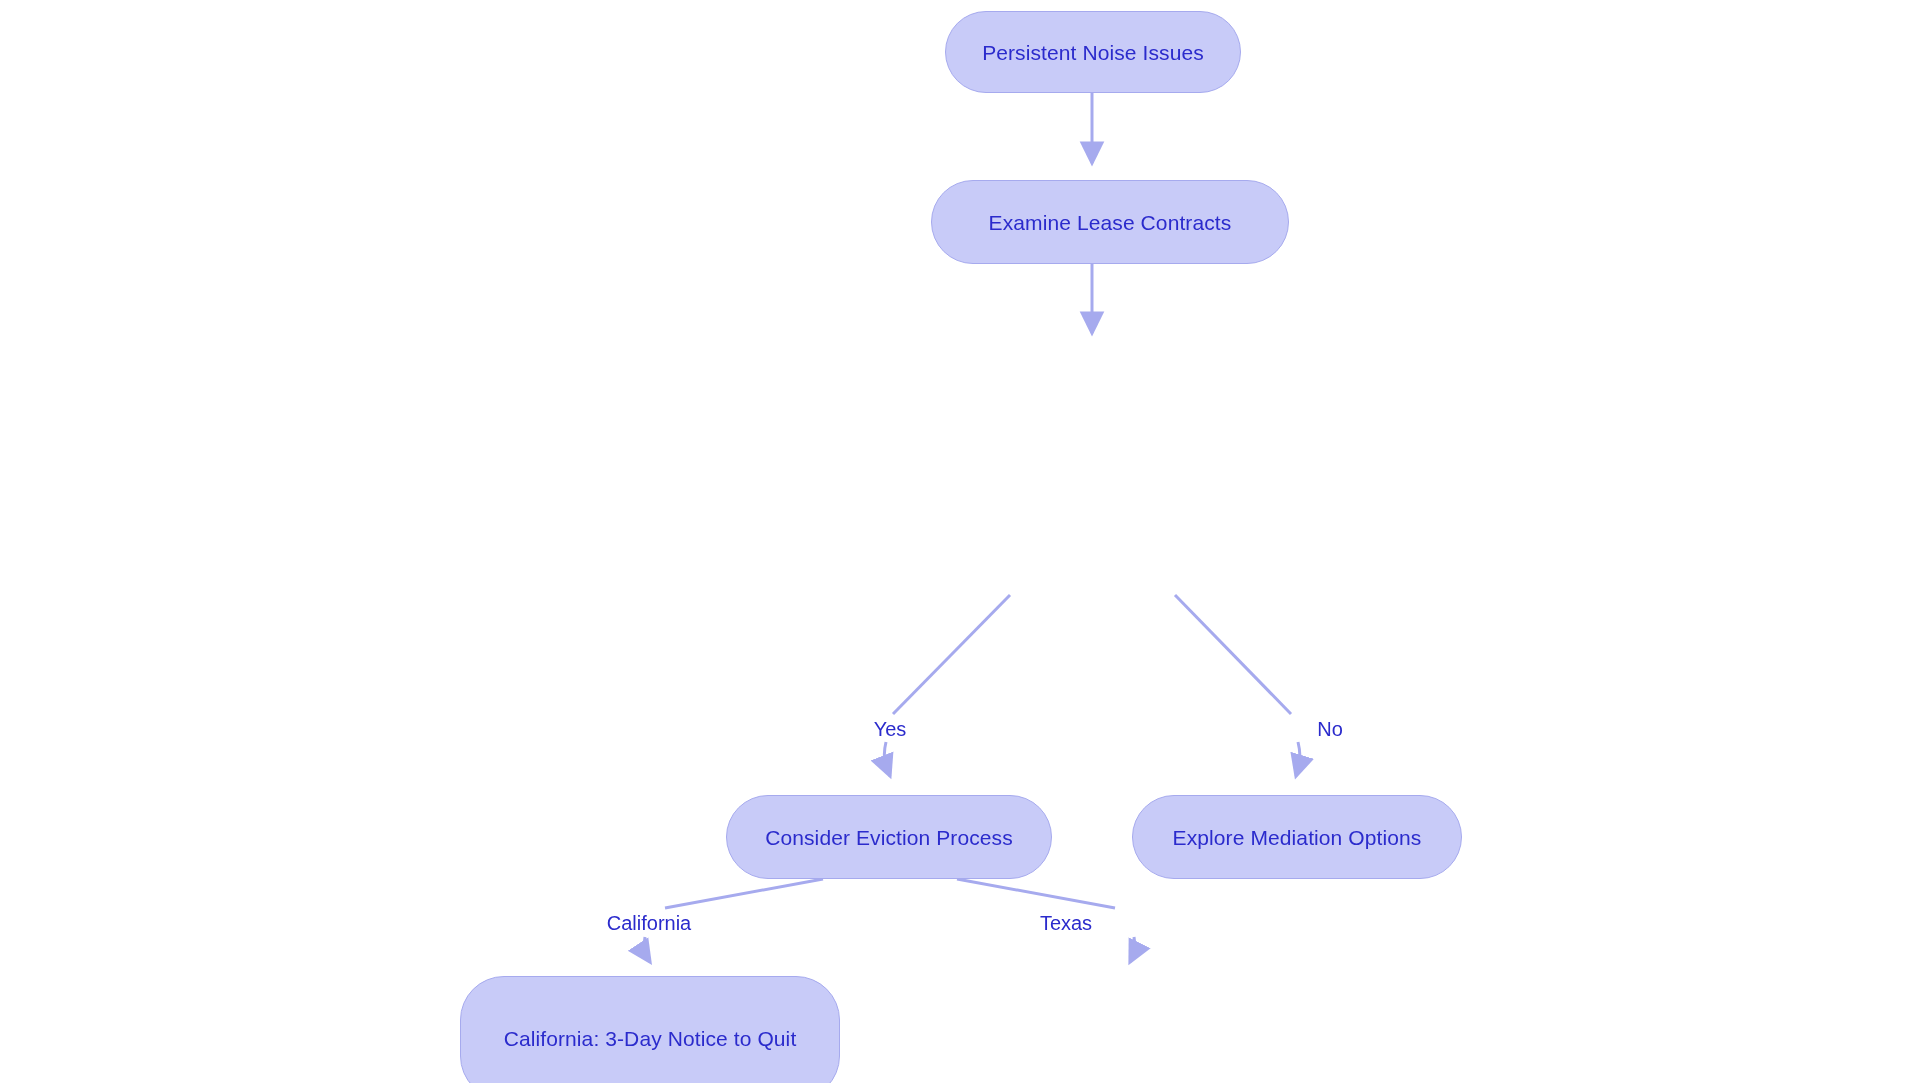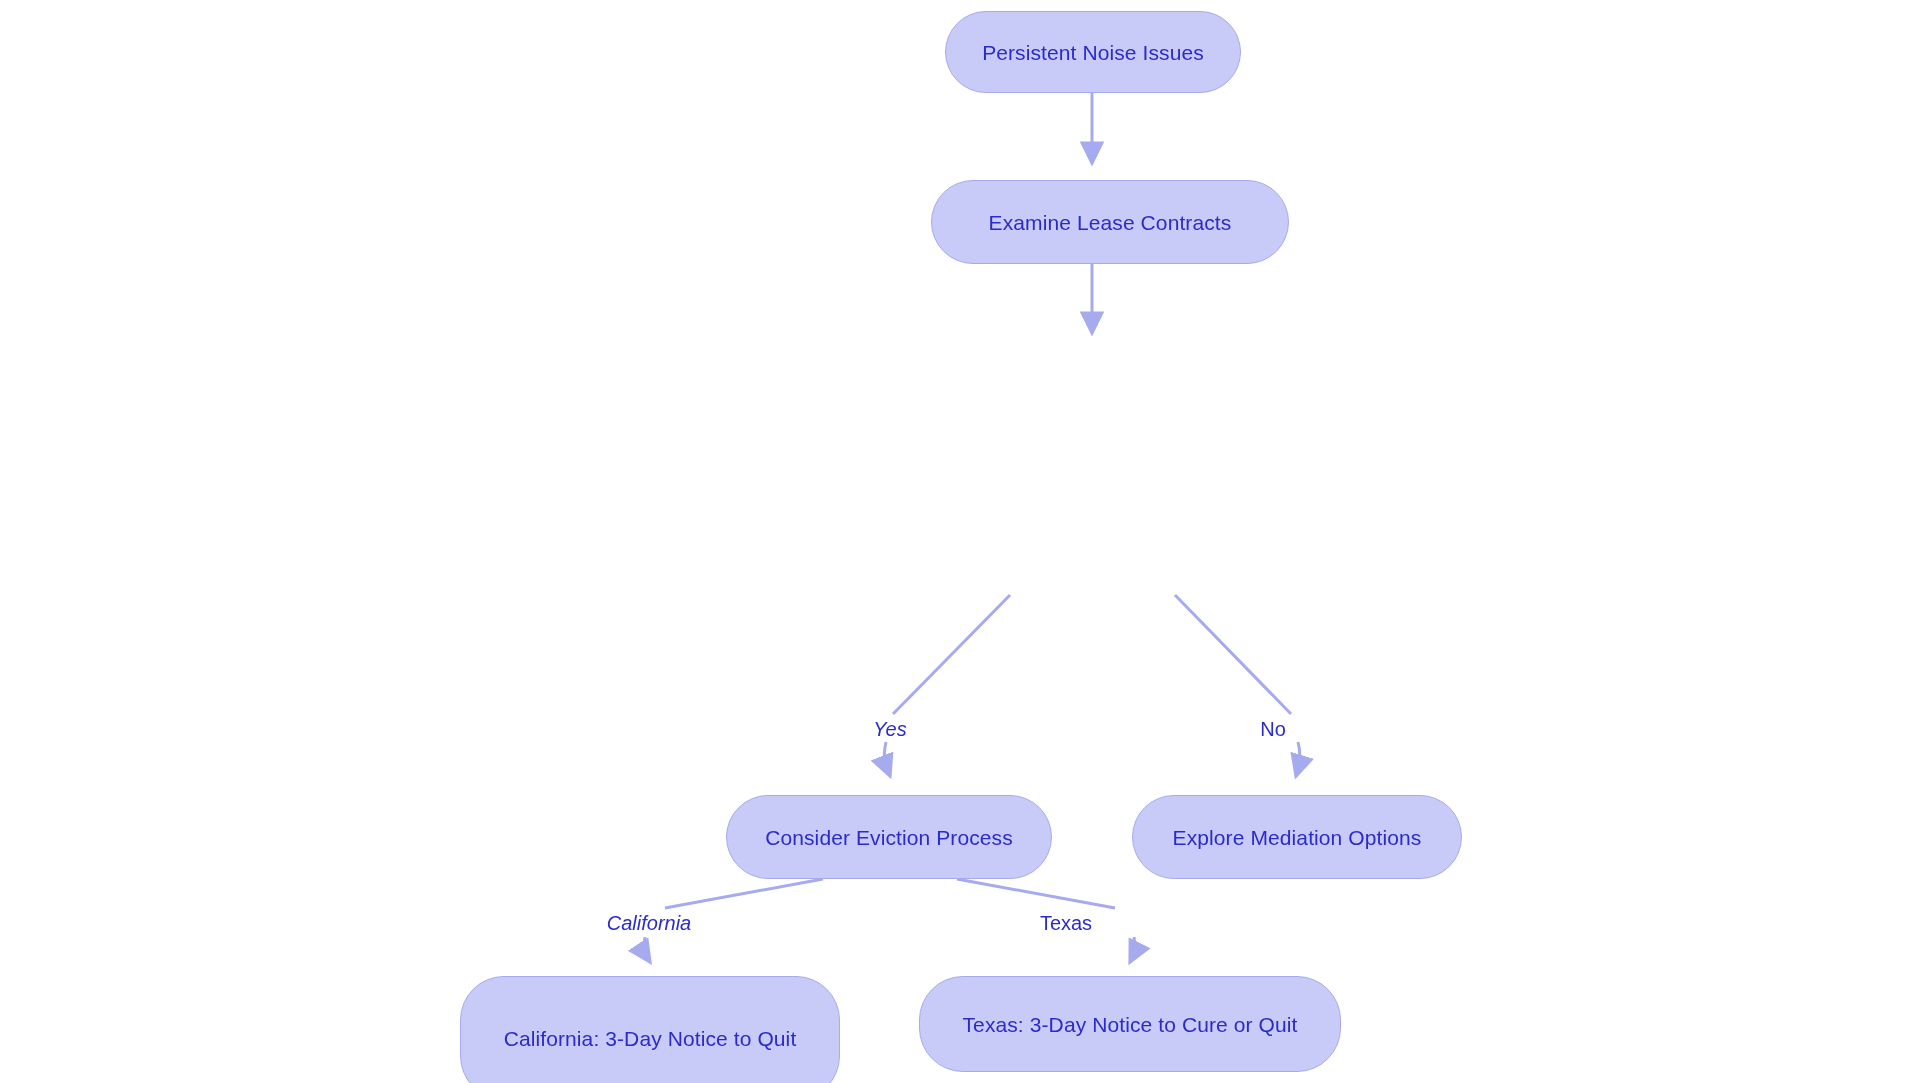--- a/index.html
+++ b/index.html
@@ -131,25 +131,22 @@
   </div>
 
   <div class="node rounded" style="left:726px; top:795px; width:326px; height:84px;">
     <span class="node-label">Consider Eviction Process</span>
   </div>
 
   <div class="node rounded" style="left:460px; top:976px; width:380px; height:124px;">
     <span class="node-label">California: 3-Day Notice to Quit</span>
   </div>
 
-  <div class="node rounded" style="left:919px; top:976px; width:422px; height:96px;">
-    <span class="node-label">Texas: 3-Day Notice to Cure or Quit</span>
-  </div>
 
-  <span class="edge-label" style="left:890px; top:729px;font-style:italic;">Yes</span>
+  <span class="edge-label" style="left:890px; top:729px;">Yes</span>
 
-  <span class="edge-label" style="left:1273px; top:729px;">No</span>
+  <span class="edge-label" style="left:1330px; top:729px;">No</span>
 
-  <span class="edge-label" style="left:649px; top:923px;font-style:italic;">California</span>
+  <span class="edge-label" style="left:649px; top:923px;">California</span>
 
   <span class="edge-label" style="left:1066px; top:923px;">Texas</span>
 
 </div>
 
 </body></html>

